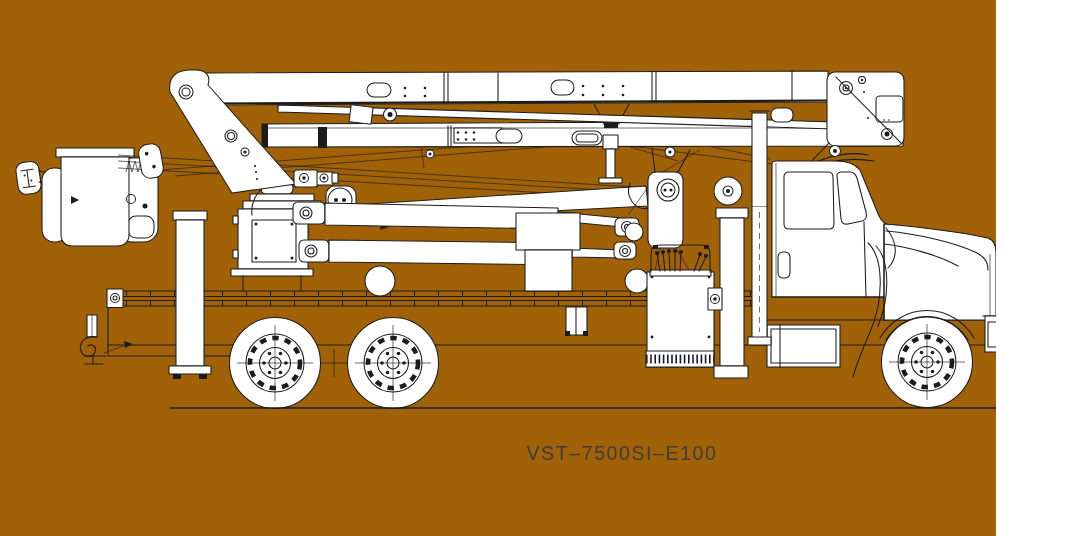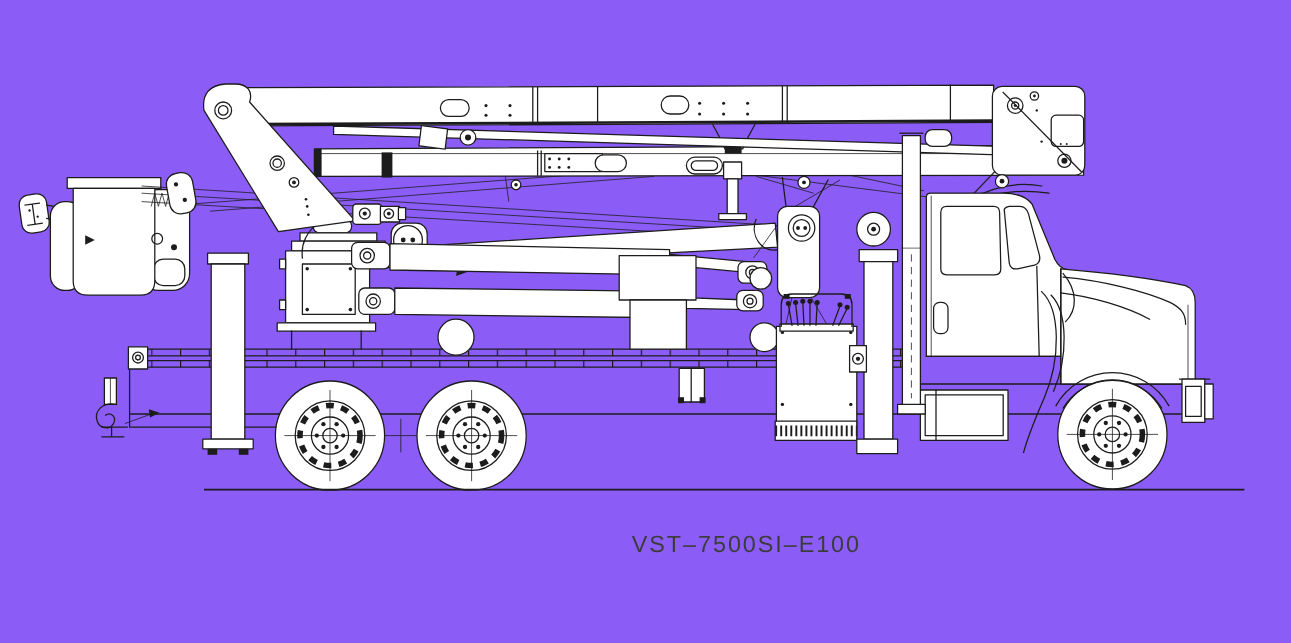--- a/index.html
+++ b/index.html
@@ -1,16 +1,16 @@
 <!DOCTYPE html>
 <html><head>
 <meta charset="utf-8">
 <style>
   html,body{margin:0;padding:0;background:#ffffff;}
-  .stage{position:relative;width:1076px;height:536px;background:#8b5cf6;overflow:hidden;
+  .stage{position:relative;width:996px;height:536px;background:#a16207;overflow:hidden;
          font-family:"Liberation Sans", sans-serif;}
   svg{position:absolute;left:0;top:0;}
   .ln{fill:none;stroke:#1c1c1c;stroke-width:1.05;stroke-linecap:square;stroke-linejoin:round;}
   .wh{fill:#ffffff;stroke:#1c1c1c;stroke-width:1.05;stroke-linejoin:round;}
   .thin{fill:none;stroke:#1c1c1c;stroke-width:0.65;}
   .thick{fill:none;stroke:#1c1c1c;stroke-width:2.2;}
   .blk{fill:#1c1c1c;stroke:none;}
   .model-label{font-family:"Liberation Sans", sans-serif;font-size:19.5px;letter-spacing:1.6px;font-weight:400;}
 </style>
 </head>

